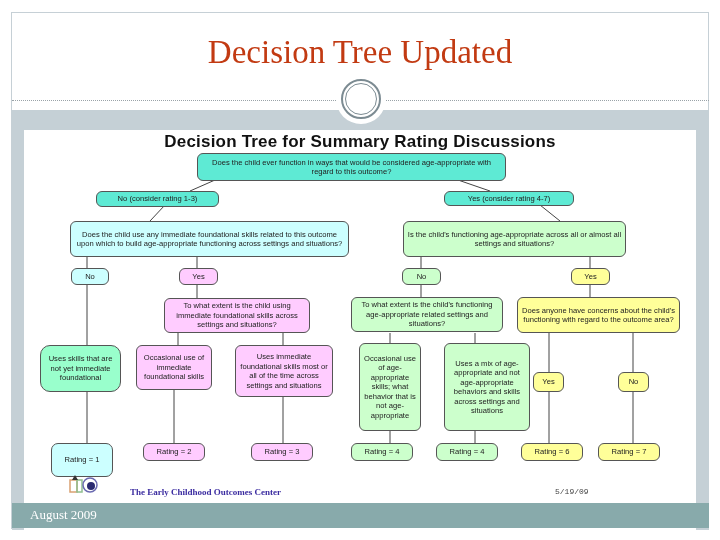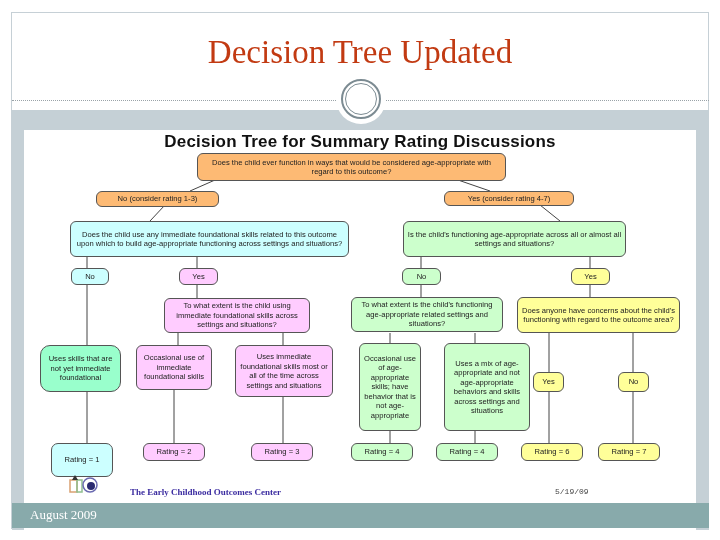--- a/index.html
+++ b/index.html
@@ -9,21 +9,21 @@
     .divider { position:absolute; top:100px; height:0; border-top:1px dotted #9aa3a8; }
     .band { position:absolute; left:12px; top:110px; width:697px; height:420px; background:#c5d0d6; }
     .ring-bg { position:absolute; left:336px; top:74px; width:50px; height:50px; border-radius:50%; background:#ffffff; }
     .ring { position:absolute; left:341px; top:79px; width:40px; height:40px; border-radius:50%; border:2px solid #7c8b92; background:#fff; }
     .ring-inner { position:absolute; left:345px; top:83px; width:32px; height:32px; border-radius:50%; border:1px solid #7c8b92; }
     .slide-img { position:absolute; left:24px; top:130px; width:672px; height:400px; background:#ffffff; }
     .footer { position:absolute; left:12px; top:503px; width:697px; height:25px; background:#88aaab; }
     .footer-text { position:absolute; left:30px; top:507px; font-family:"Liberation Serif", serif; font-size:13px; color:#ffffff; }
     .dt-title { position:absolute; left:0; top:132px; width:720px; text-align:center; font-size:17px; font-weight:bold; color:#111; letter-spacing:0.2px; }
     .box { position:absolute; border:1px solid #555; border-radius:6px; font-size:7.6px; line-height:9.5px; color:#222; text-align:center; display:flex; align-items:center; justify-content:center; padding:1px 3px; }
-    .white { background:#fdba74; }
+    .white { background:#5eead4; }
     .cyan { background:#ccffff; }
     .pink { background:#ffccff; }
     .green { background:#ccffcc; }
     .yellow { background:#ffff99; }
     .teal { background:#99ffcc; }
     svg.conn { position:absolute; left:0; top:0; width:720px; height:540px; pointer-events:none; }
     .logo { position:absolute; left:68px; top:474px; width:32px; height:20px; }
     .org { position:absolute; left:130px; top:487px; font-family:"Liberation Serif", serif; font-size:9px; font-weight:bold; color:#3b2ca0; }
     .date { position:absolute; left:555px; top:487px; font-family:"Liberation Mono", monospace; font-size:8px; color:#444; }
   </style>
@@ -84,21 +84,21 @@
 <div class="box green" style="left:402px;top:268px;width:39px;height:17px;">No</div>
 <div class="box yellow" style="left:571px;top:268px;width:39px;height:17px;">Yes</div>
 
 <div class="box pink" style="left:164px;top:298px;width:146px;height:35px;">To what extent is the child using immediate foundational skills across settings and situations?</div>
 <div class="box green" style="left:351px;top:297px;width:152px;height:35px;">To what extent is the child's functioning age-appropriate related settings and situations?</div>
 <div class="box yellow" style="left:517px;top:297px;width:163px;height:36px;">Does anyone have concerns about the child's functioning with regard to the outcome area?</div>
 
 <div class="box teal" style="left:40px;top:345px;width:81px;height:47px;border-radius:10px;">Uses skills that are not yet immediate foundational</div>
 <div class="box pink" style="left:136px;top:345px;width:76px;height:45px;">Occasional use of immediate foundational skills</div>
 <div class="box pink" style="left:235px;top:345px;width:98px;height:52px;">Uses immediate foundational skills most or all of the time across settings and situations</div>
-<div class="box green" style="left:359px;top:343px;width:62px;height:88px;">Occasional use of age-appropriate skills; have behavior that is not age-appropriate</div>
+<div class="box green" style="left:359px;top:343px;width:62px;height:88px;">Occasional use of age-appropriate skills; what behavior that is not age-appropriate</div>
 <div class="box green" style="left:444px;top:343px;width:86px;height:88px;">Uses a mix of age-appropriate and not age-appropriate behaviors and skills across settings and situations</div>
 <div class="box yellow" style="left:533px;top:372px;width:31px;height:20px;">Yes</div>
 <div class="box yellow" style="left:618px;top:372px;width:31px;height:20px;">No</div>
 
 <div class="box cyan" style="left:51px;top:443px;width:62px;height:34px;border-radius:7px;">Rating = 1</div>
 <div class="box pink" style="left:143px;top:443px;width:62px;height:18px;">Rating = 2</div>
 <div class="box pink" style="left:251px;top:443px;width:62px;height:18px;">Rating = 3</div>
 <div class="box green" style="left:351px;top:443px;width:62px;height:18px;">Rating = 4</div>
 <div class="box green" style="left:436px;top:443px;width:62px;height:18px;">Rating = 4</div>
 <div class="box yellow" style="left:521px;top:443px;width:62px;height:18px;">Rating = 6</div>

